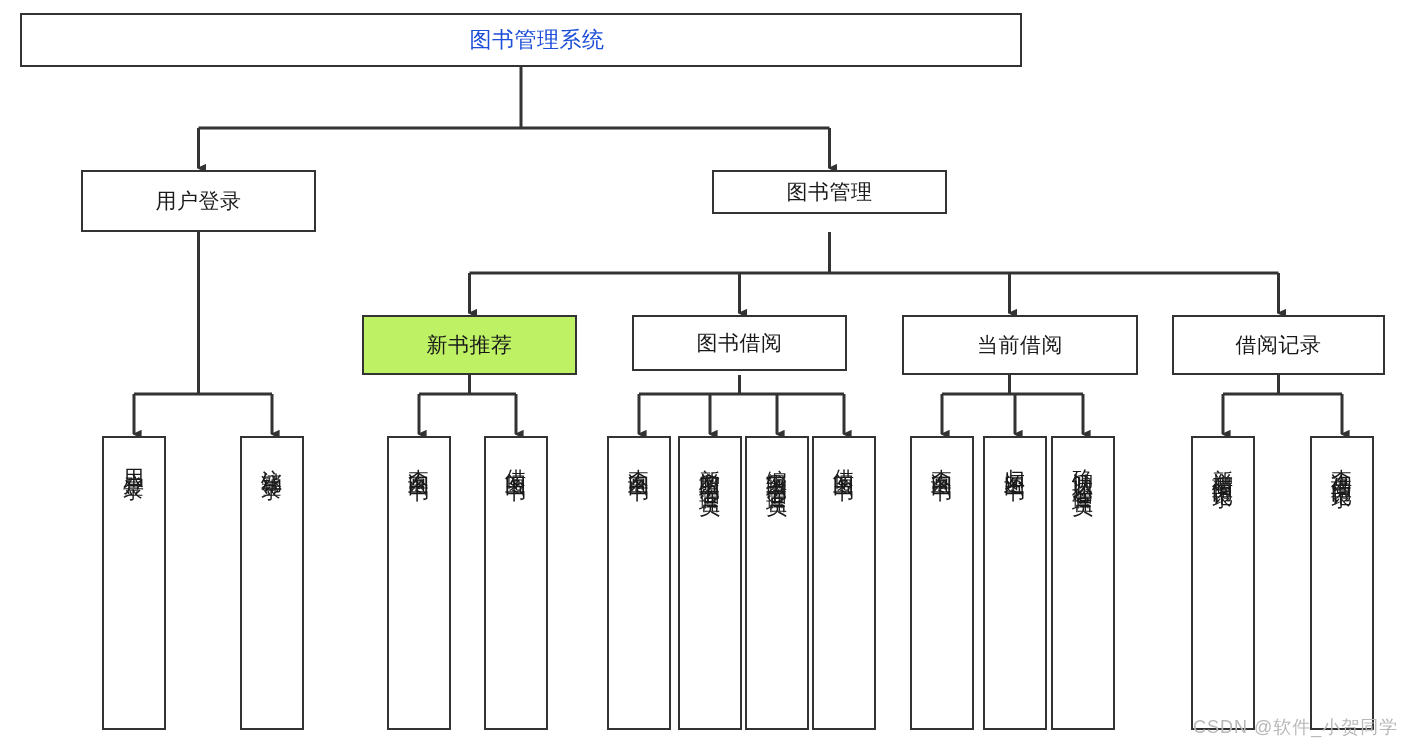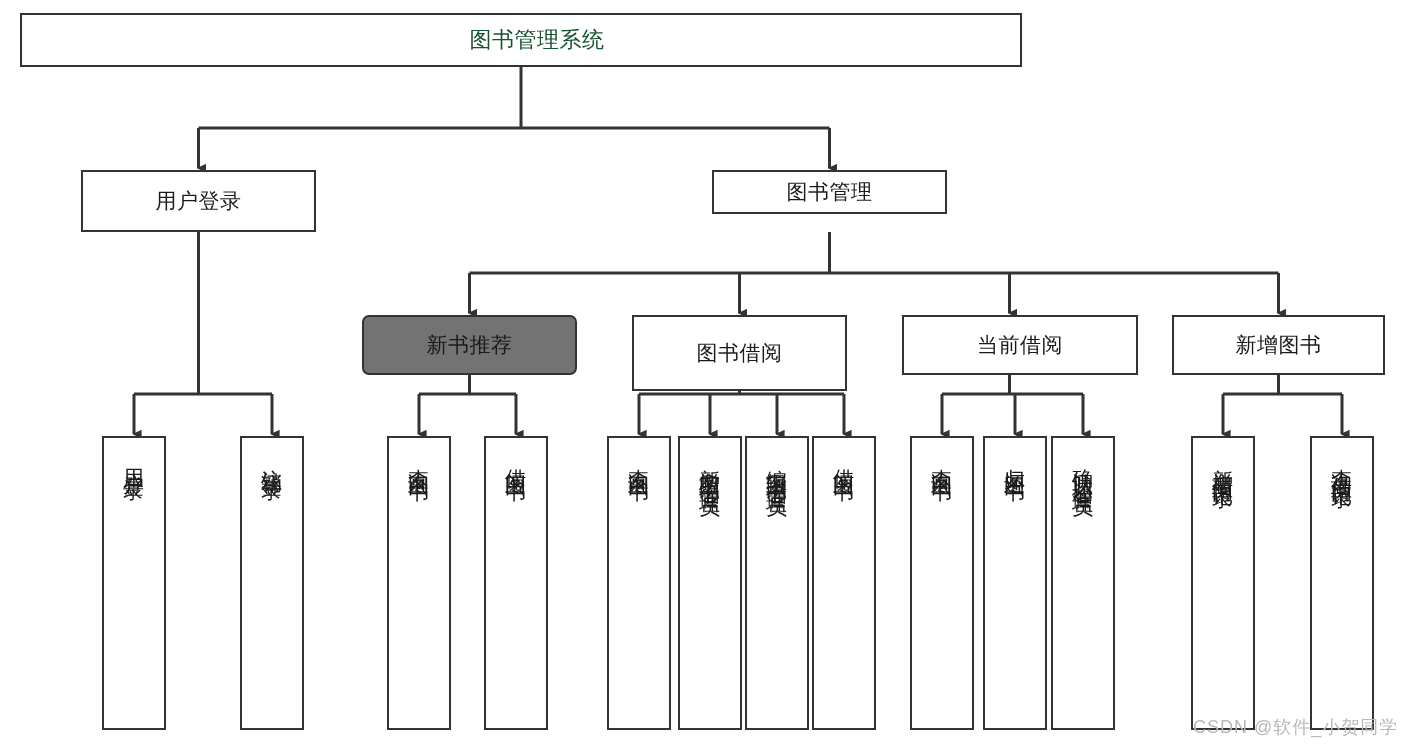--- a/index.html
+++ b/index.html
@@ -118,40 +118,40 @@
         <line x1="1015" y1="394" x2="1015" y2="434" stroke="#333333" stroke-width="3" marker-end="url(#arrowhead)"></line>
         <line x1="1083" y1="394" x2="1083" y2="434" stroke="#333333" stroke-width="3" marker-end="url(#arrowhead)"></line>
         <line x1="1278.5" y1="375" x2="1278.5" y2="394" stroke="#333333" stroke-width="3"></line>
         <line x1="1223" y1="394" x2="1342" y2="394" stroke="#333333" stroke-width="3"></line>
         <line x1="1223" y1="394" x2="1223" y2="434" stroke="#333333" stroke-width="3" marker-end="url(#arrowhead)"></line>
         <line x1="1342" y1="394" x2="1342" y2="434" stroke="#333333" stroke-width="3" marker-end="url(#arrowhead)"></line>
       </g>
   </svg>
 
   <div id="node-layer">
-      <div class="node horiz root" style="left: 20px; top: 13px; width: 1002px; height: 54px; border-color: rgb(51, 51, 51); background: rgb(255, 255, 255); color: #14532d; padding-left: 32px;">
+      <div class="node horiz root" style="left: 20px; top: 13px; width: 1002px; height: 54px; border-color: rgb(51, 51, 51); background: rgb(255, 255, 255); color: #1d4ed8; padding-left: 32px;">
         <span class="label">图书管理系统</span>
       </div>
       <div class="node horiz" style="left: 81px; top: 170px; width: 235px; height: 62px; border-color: rgb(51, 51, 51); background: rgb(255, 255, 255); color: rgb(26, 26, 26);">
         <span class="label">用户登录</span>
       </div>
       <div class="node horiz" style="left: 712px; top: 170px; width: 235px; height: 44px; border-color: rgb(51, 51, 51); background: rgb(255, 255, 255); color: rgb(26, 26, 26);">
         <span class="label">图书管理</span>
       </div>
-      <div class="node horiz" style="left: 362px; top: 315px; width: 215px; height: 60px; border-color: rgb(51, 51, 51); background: #737373; color: rgb(26, 26, 26); border-radius: 7px;">
+      <div class="node horiz" style="left: 362px; top: 315px; width: 215px; height: 60px; border-color: rgb(51, 51, 51); background: #bef264; color: rgb(26, 26, 26);">
         <span class="label">新书推荐</span>
       </div>
-      <div class="node horiz" style="left: 632px; top: 315px; width: 215px; height: 76px; border-color: rgb(51, 51, 51); background: rgb(255, 255, 255); color: rgb(26, 26, 26);">
+      <div class="node horiz" style="left: 632px; top: 315px; width: 215px; height: 56px; border-color: rgb(51, 51, 51); background: rgb(255, 255, 255); color: rgb(26, 26, 26);">
         <span class="label">图书借阅</span>
       </div>
       <div class="node horiz" style="left: 902px; top: 315px; width: 236px; height: 60px; border-color: rgb(51, 51, 51); background: rgb(255, 255, 255); color: rgb(26, 26, 26);">
         <span class="label">当前借阅</span>
       </div>
       <div class="node horiz" style="left: 1172px; top: 315px; width: 213px; height: 60px; border-color: rgb(51, 51, 51); background: rgb(255, 255, 255); color: rgb(26, 26, 26);">
-        <span class="label">新增图书</span>
+        <span class="label">借阅记录</span>
       </div>
       <div class="node vert" style="left: 102px; top: 436px; width: 64px; height: 294px; border-color: rgb(51, 51, 51); background: rgb(255, 255, 255); color: rgb(26, 26, 26);">
         <span class="label">用户登录</span>
       </div>
       <div class="node vert" style="left: 240px; top: 436px; width: 64px; height: 294px; border-color: rgb(51, 51, 51); background: rgb(255, 255, 255); color: rgb(26, 26, 26);">
         <span class="label">注销登录</span>
       </div>
       <div class="node vert" style="left: 387px; top: 436px; width: 64px; height: 294px; border-color: rgb(51, 51, 51); background: rgb(255, 255, 255); color: rgb(26, 26, 26);">
         <span class="label">查询图书</span>
       </div>

